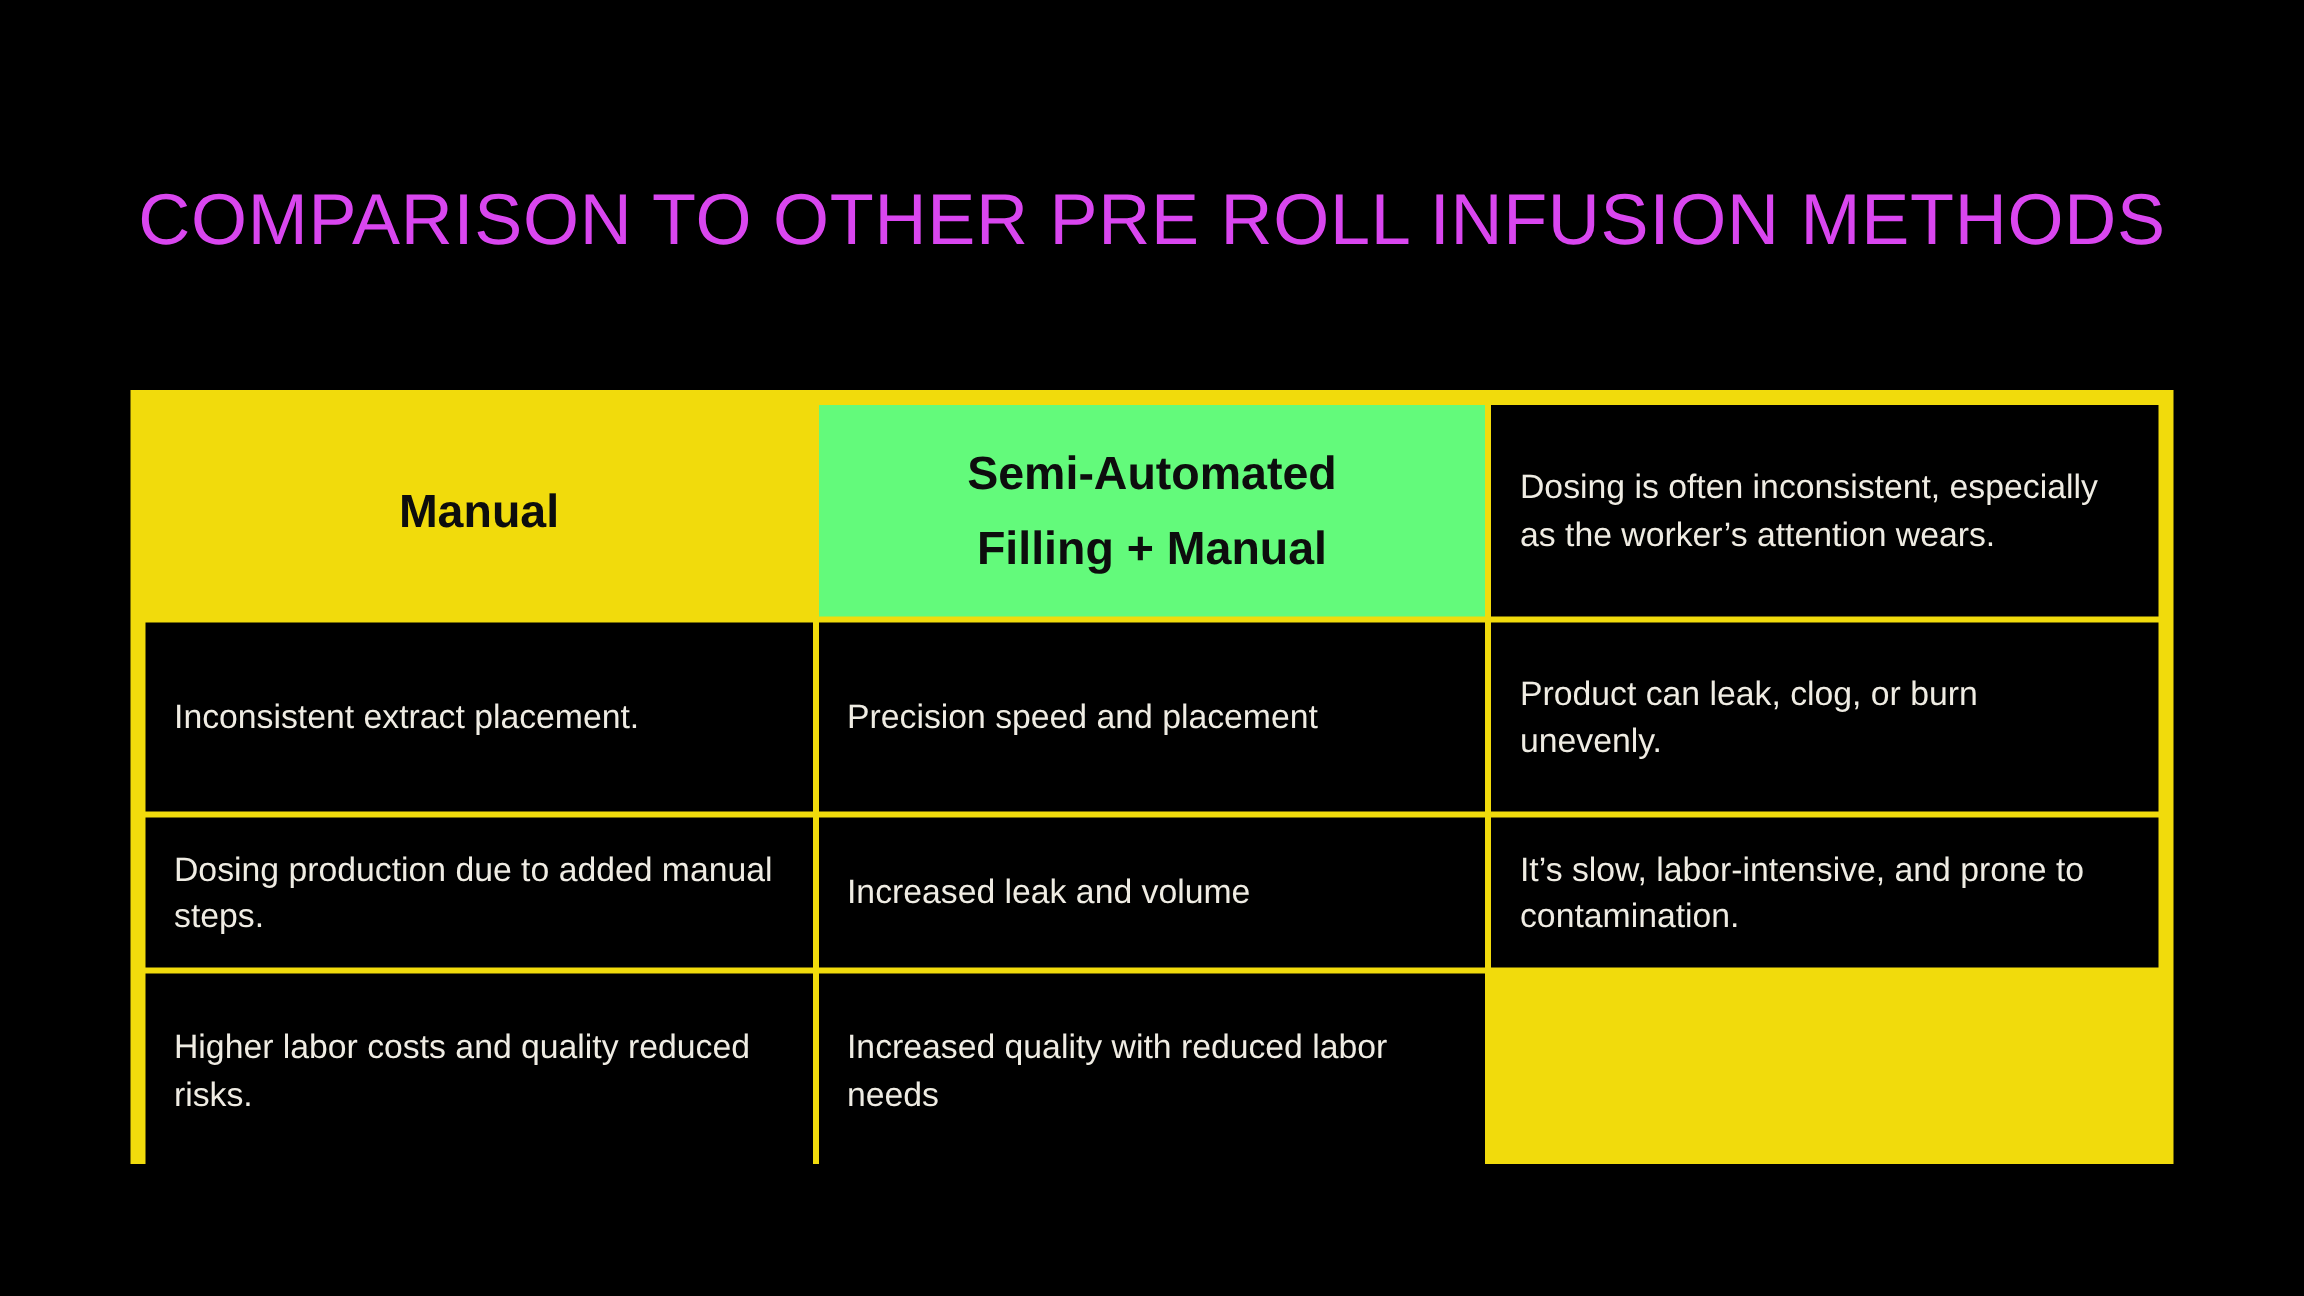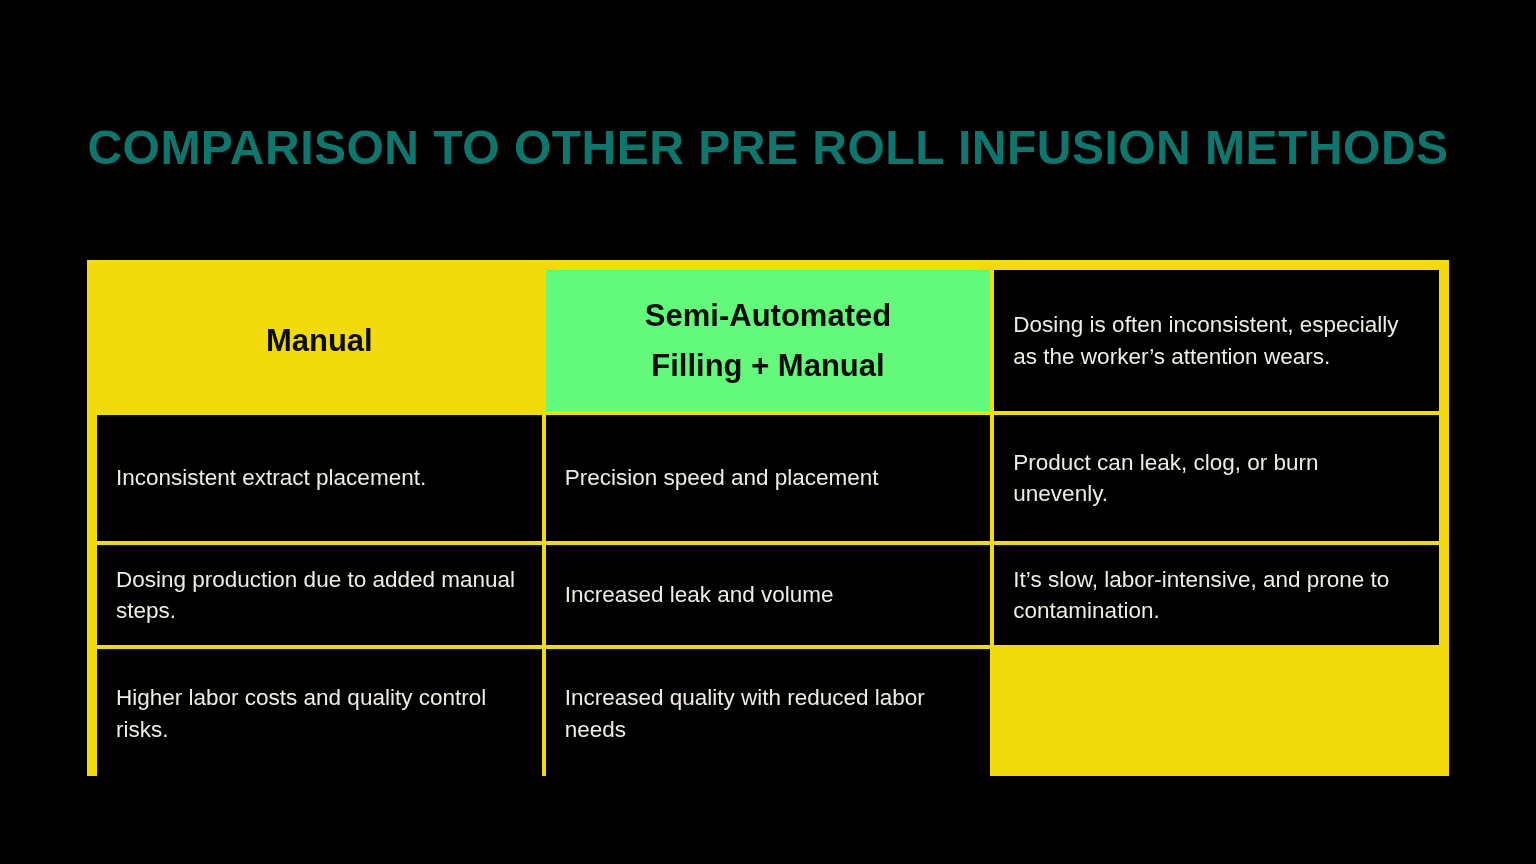--- a/index.html
+++ b/index.html
@@ -16,23 +16,23 @@
     font-family: "Liberation Sans", sans-serif;
   }
   .title {
     position: absolute;
     top: 147px;
     left: 0;
     width: 100%;
     transform: translateY(-50%);
     margin: 0;
     text-align: center;
-    color: #0f766e;
+    color: #d946ef;
     font-size: 48px;
-    font-weight: 700;
+    font-weight: 400;
     letter-spacing: 0.5px;
     white-space: nowrap;
   }
   .table {
     position: absolute;
     left: 87px;
     top: 260px;
     width: 1362px;
     height: 516px;
     box-sizing: border-box;
@@ -88,17 +88,17 @@
 
     <div class="cell body">Dosing is often inconsistent, especially as the worker’s attention wears.</div>
     <div class="cell body">Inconsistent extract placement.</div>
     <div class="cell body">Precision speed and placement</div>
 
     <div class="cell body">Product can leak, clog, or burn unevenly.</div>
     <div class="cell body">Dosing production due to added manual steps.</div>
     <div class="cell body">Increased leak and volume</div>
 
     <div class="cell body">It’s slow, labor-intensive, and prone to contamination.</div>
-    <div class="cell body">Higher labor costs and quality control risks.</div>
+    <div class="cell body">Higher labor costs and quality reduced risks.</div>
     <div class="cell body">Increased quality with reduced labor needs</div>
 
   </div>
 </div>
 
 </body></html>

